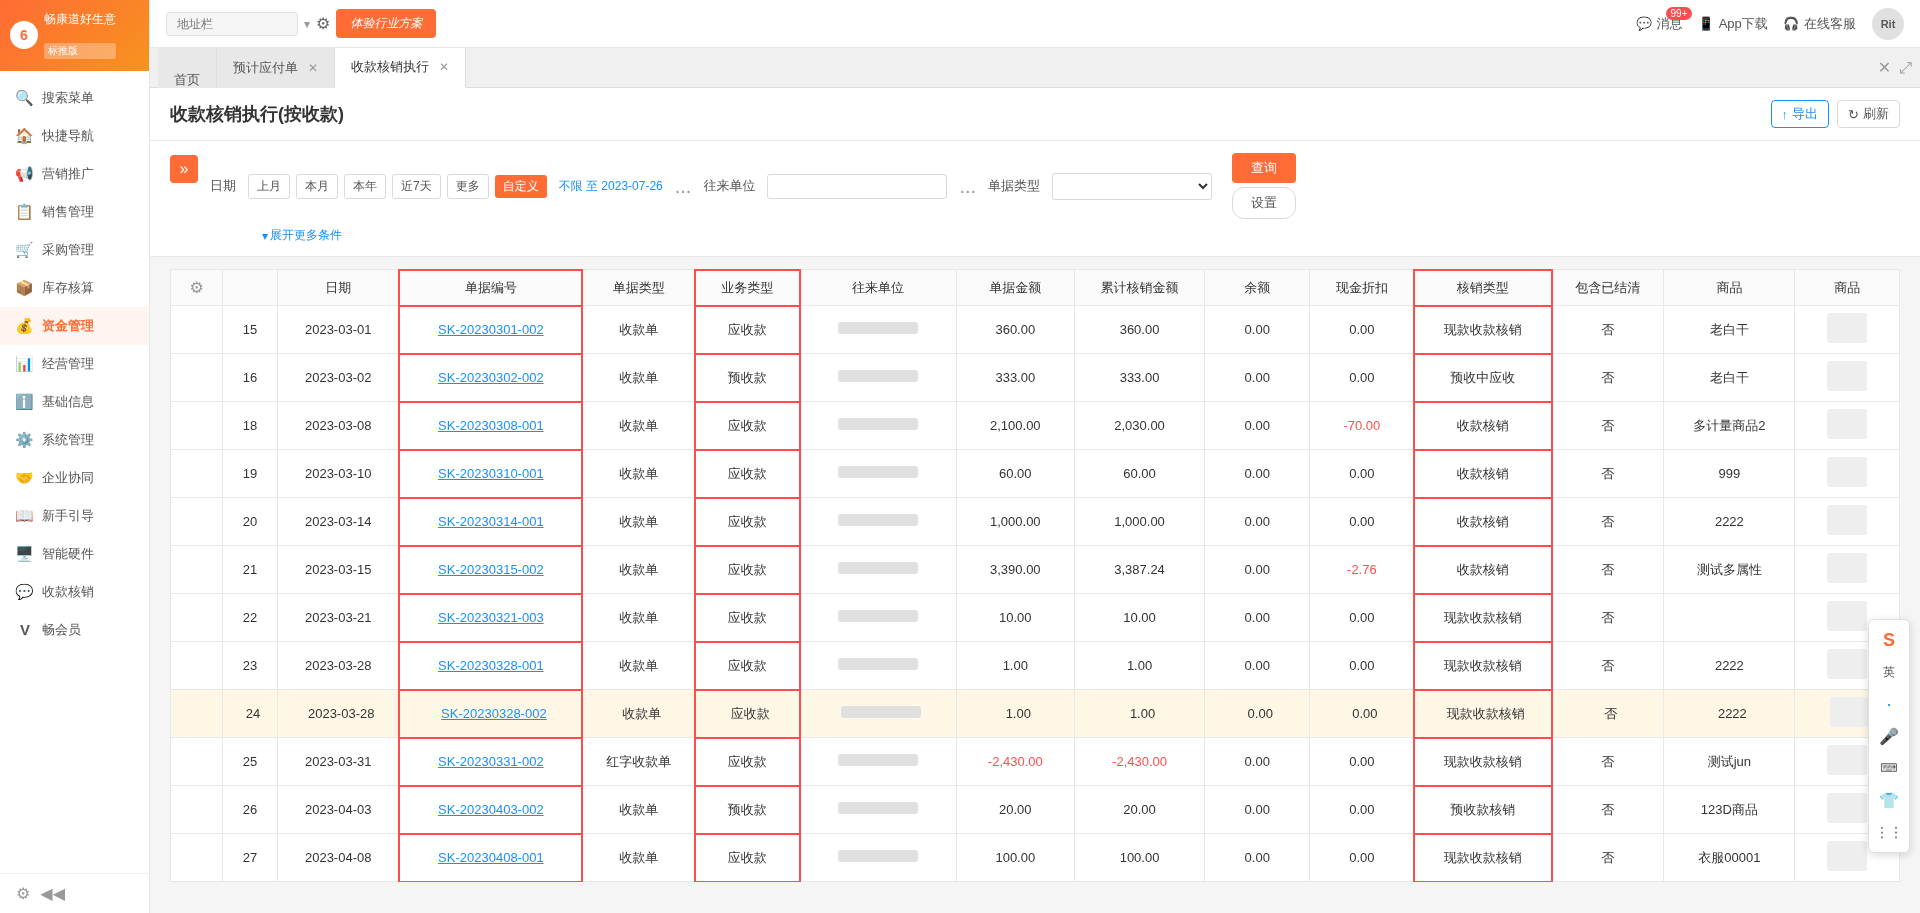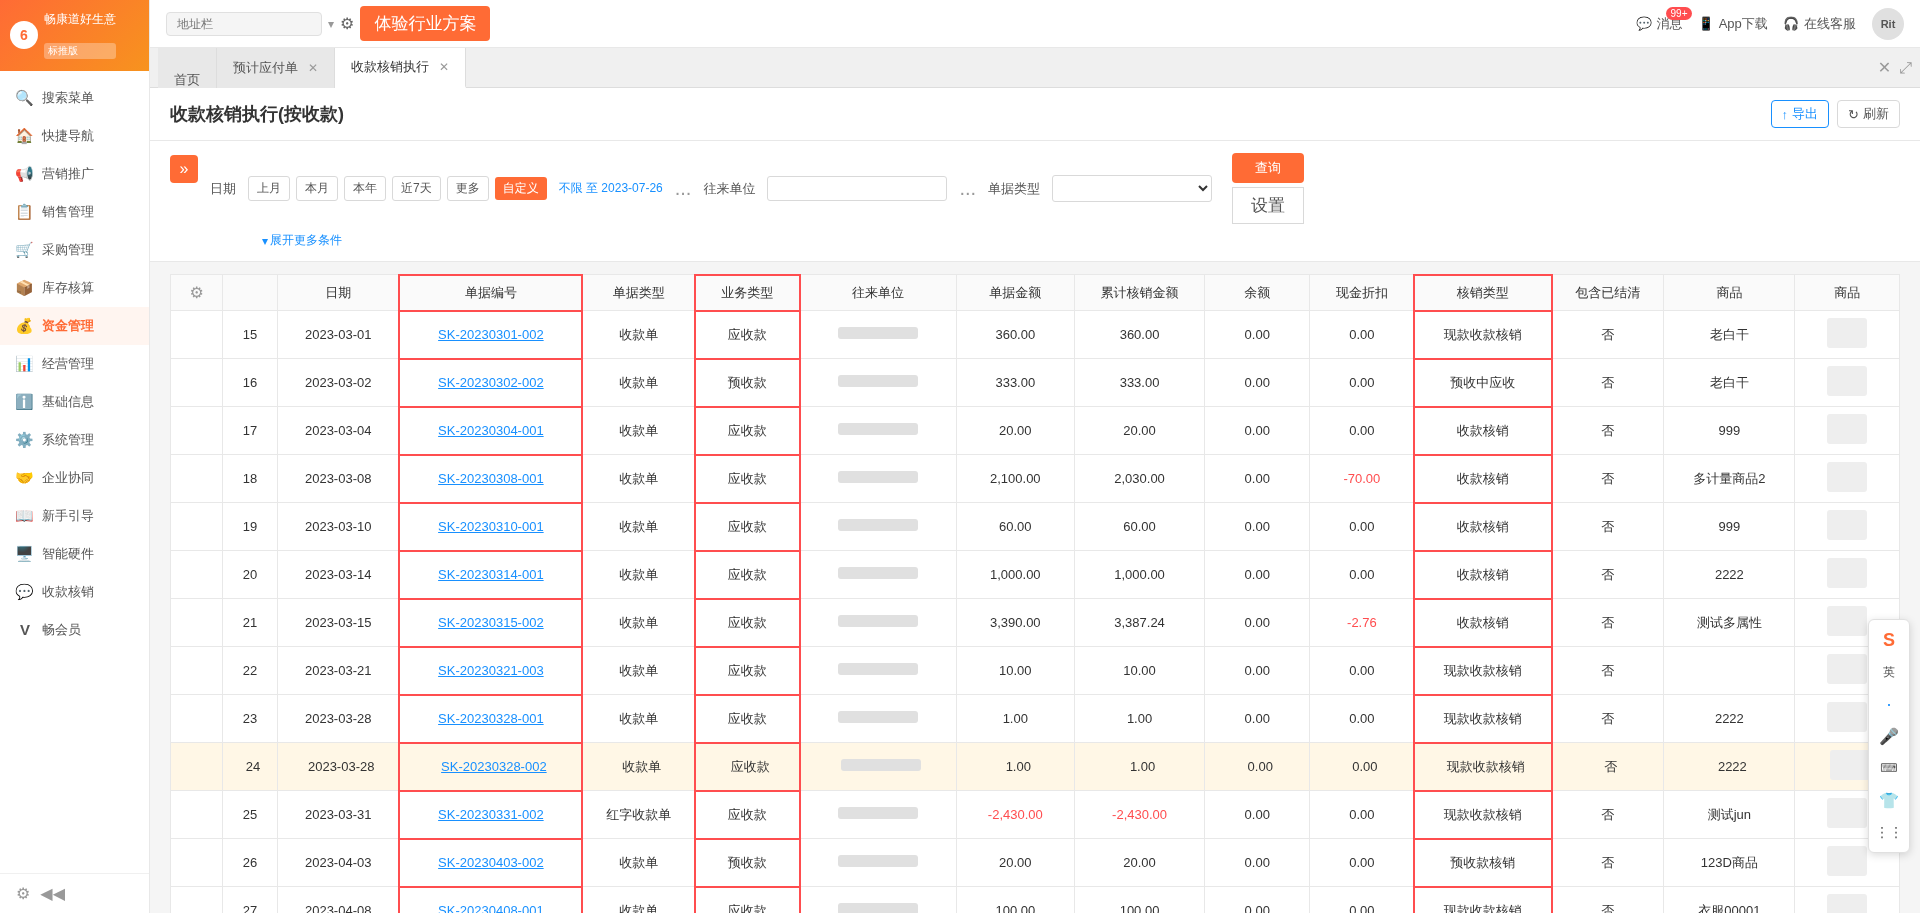--- a/index.html
+++ b/index.html
@@ -17,24 +17,24 @@
     .sidebar-item-icon { width: 18px; height: 18px; display: flex; align-items: center; justify-content: center; font-size: 15px; }
     .sidebar-bottom { padding: 10px 16px; display: flex; align-items: center; gap: 10px; border-top: 1px solid #f0f0f0; }
     .sidebar-bottom-icon { color: #999; font-size: 16px; cursor: pointer; }
 
     
     .main { flex: 1; display: flex; flex-direction: column; overflow: hidden; }
 
     
     .topbar { height: 48px; background: #fff; border-bottom: 1px solid #e8e8e8; display: flex; align-items: center; padding: 0 16px; gap: 12px; }
     .topbar-breadcrumb { display: flex; align-items: center; gap: 6px; flex: 1; }
-    .topbar-address { background: #f5f5f5; border: 1px solid #e0e0e0; border-radius: 4px; padding: 4px 10px; font-size: 12px; color: #999; width: 156px; }
+    .topbar-address { background: #f5f5f5; border: 1px solid #e0e0e0; border-radius: 4px; padding: 4px 10px; font-size: 12px; color: #999; width: 132px; }
     .topbar-arrow { color: #999; font-size: 12px; }
     .topbar-gear { color: #666; font-size: 16px; cursor: pointer; }
-    .topbar-solution { background: #ff6b35; color: #fff; border: none; border-radius: 4px; padding: 6px 14px; font-size: 17px; cursor: pointer; }
+    .topbar-solution { background: #ff6b35; color: #fff; border: none; border-radius: 4px; padding: 6px 14px; font-size: 12px; cursor: pointer; font-style: italic; }
     .topbar-right { display: flex; align-items: center; gap: 16px; }
     .topbar-msg { display: flex; align-items: center; gap: 4px; color: #555; font-size: 13px; cursor: pointer; position: relative; }
     .topbar-msg-badge { background: #ff4d4f; color: #fff; font-size: 10px; border-radius: 10px; padding: 1px 5px; position: absolute; top: -8px; right: -10px; }
     .topbar-app { display: flex; align-items: center; gap: 4px; color: #555; font-size: 13px; cursor: pointer; }
     .topbar-service { display: flex; align-items: center; gap: 4px; color: #555; font-size: 13px; cursor: pointer; }
     .topbar-avatar { width: 28px; height: 28px; background: #ddd; border-radius: 50%; }
 
     
     .tabbar { height: 40px; background: #f0f0f0; border-bottom: 1px solid #ddd; display: flex; align-items: center; padding: 0 8px; gap: 0; }
     .tab { display: flex; align-items: center; gap: 6px; padding: 8px 16px; font-size: 13px; color: #555; cursor: pointer; border-right: 1px solid #ddd; background: #e8e8e8; height: 40px; }
@@ -60,21 +60,21 @@
     .filter-row { display: flex; align-items: center; gap: 12px; }
     .filter-label { color: #555; font-size: 13px; white-space: nowrap; }
     .filter-date-group { display: flex; align-items: center; gap: 6px; }
     .filter-date-btn { padding: 3px 8px; border: 1px solid #d9d9d9; border-radius: 3px; background: #fff; color: #555; font-size: 12px; cursor: pointer; }
     .filter-date-custom { background: #ff6b35; color: #fff; padding: 3px 8px; border-radius: 3px; font-size: 12px; cursor: pointer; border: none; }
     .filter-date-range { color: #1890ff; font-size: 12px; }
     .filter-input { border: 1px solid #d9d9d9; border-radius: 3px; padding: 4px 8px; font-size: 13px; color: #333; width: 180px; }
     .filter-dots { color: #999; font-size: 20px; }
     .filter-select { border: 1px solid #d9d9d9; border-radius: 3px; padding: 4px 8px; font-size: 13px; color: #333; width: 160px; background: #fff; }
     .btn-query { background: #ff6b35; color: #fff; border: none; border-radius: 4px; padding: 6px 18px; font-size: 13px; cursor: pointer; }
-    .btn-setting { background: #fff; color: #555; border: 1px solid #d9d9d9; border-radius: 0; padding: 6px 18px; font-size: 17px; cursor: pointer; }
+    .btn-setting { background: #fff; color: #555; border: 1px solid #d9d9d9; border-radius: 12px; padding: 6px 18px; font-size: 13px; cursor: pointer; }
     .filter-expand { color: #1890ff; font-size: 12px; cursor: pointer; display: flex; align-items: center; gap: 2px; }
 
     
     .table-area { flex: 1; overflow: auto; padding: 12px 20px; }
     .data-table { width: 100%; border-collapse: collapse; background: #fff; border: 1px solid #e8e8e8; font-size: 13px; }
     .data-table th { background: #fafafa; border: 1px solid #e8e8e8; padding: 8px 10px; text-align: center; color: #333; font-weight: 500; white-space: nowrap; }
     .data-table td { border: 1px solid #e8e8e8; padding: 7px 10px; text-align: center; color: #333; white-space: nowrap; }
     .data-table tr.highlighted td { background: #fff7e6; padding-left: 16px; }
     .data-table .link { color: #1890ff; cursor: pointer; text-decoration: underline; }
     .data-table .negative { color: #ff4d4f; }
@@ -326,37 +326,20 @@
     <td>333.00</td>
     <td>0.00</td>
     <td>0.00</td>
     <td style="outline:2px solid #ff4d4f;outline-offset:-1px;">预收中应收</td>
     <td>否</td>
     <td>老白干</td>
     <td style="width:60px;"><span style="display:inline-block;width:40px;height:30px;background:#eee;border-radius:3px;"></span></td>
   </tr>
               <tr>
     <td></td>
-    <td>17</td>
-    <td>2023-03-04</td>
-    <td style="outline:2px solid #ff4d4f;outline-offset:-1px;"><a class="link">SK-20230304-001</a></td>
-    <td>收款单</td>
-    <td style="outline:2px solid #ff4d4f;outline-offset:-1px;">应收款</td>
-    <td><span style="display:inline-block;width:80px;height:12px;background:#e0e0e0;border-radius:3px;"></span></td>
-    <td>20.00</td>
-    <td>20.00</td>
-    <td>0.00</td>
-    <td>0.00</td>
-    <td style="outline:2px solid #ff4d4f;outline-offset:-1px;">收款核销</td>
-    <td>否</td>
-    <td>999</td>
-    <td style="width:60px;"><span style="display:inline-block;width:40px;height:30px;background:#eee;border-radius:3px;"></span></td>
-  </tr>
-              <tr>
-    <td></td>
     <td>18</td>
     <td>2023-03-08</td>
     <td style="outline:2px solid #ff4d4f;outline-offset:-1px;"><a class="link">SK-20230308-001</a></td>
     <td>收款单</td>
     <td style="outline:2px solid #ff4d4f;outline-offset:-1px;">应收款</td>
     <td><span style="display:inline-block;width:80px;height:12px;background:#e0e0e0;border-radius:3px;"></span></td>
     <td>2,100.00</td>
     <td>2,030.00</td>
     <td>0.00</td>
     <td class="negative">-70.00</td>

